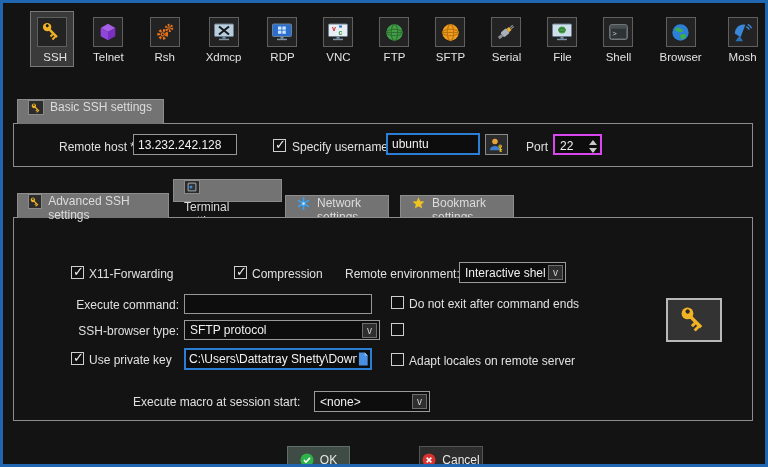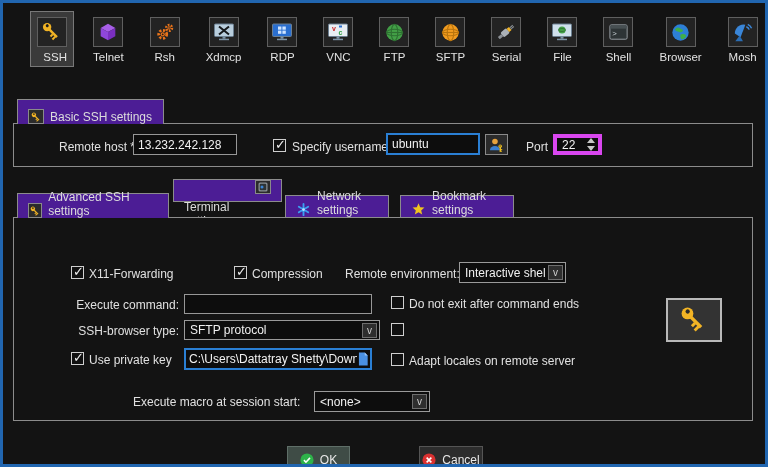--- a/index.html
+++ b/index.html
@@ -18,22 +18,22 @@
   .sess { display: flex; flex-direction: column; align-items: center; gap: 4px;
           padding: 5px 6px 3px 6px; border: 1px solid transparent; cursor: default; }
   .sess.selected { background: #3a3a3a; border-color: #787878; align-items: flex-end; }
   .icobox { width: 30px; height: 30px; border: 1px solid #5f5f5f; background: #232323;
             display: flex; align-items: center; justify-content: center; }
   .sess-label { font-size: 11.5px; color: #e2e2e2; white-space: nowrap; }
   
   .groupbox { position: absolute; border: 1px solid #8c8c8c; background: #131313; }
   #basic-group   { left: 10px; top: 120px; width: 740px; height: 44px; }
   #adv-group     { left: 10px; top: 214px; width: 740px; height: 204px; }
-  .tab { position: absolute; display: flex; align-items: flex-end; gap: 6px;
-         padding: 0 10px; border: 1px solid #8c8c8c; background: #4c1d95; }
+  .tab { position: absolute; display: flex; align-items: flex-start; gap: 6px;
+         padding: 0 10px; border: 1px solid #8c8c8c; background: #737373; }
   .tab.active { border-bottom: none; z-index: 3; }
   .minibox { width: 16px; height: 15px; border: 1px solid #8a8a8a; background: #2b2b2b;
              display: flex; align-items: center; justify-content: center; }
   #basic-tab { left: 14px; top: 96px; height: 25px; width: 147px; }
   #tab-advanced { left: 14px;  top: 190px; height: 25px; width: 152px; }
   #tab-terminal { left: 170px; top: 176px; height: 23px; width: 109px; flex-direction: column; }
   #tab-network  { left: 282px; top: 192px; height: 23px; width: 104px; }
   #tab-bookmark { left: 397px; top: 192px; height: 23px; width: 114px; }
   
   .flabel { position: absolute; white-space: nowrap; color: #e0e0e0; }
@@ -48,21 +48,21 @@
         background: #101010; }
   .cb.checked::after { content: "\2713"; position: absolute; left: 1px; top: -3px;
         color: #efefef; font-size: 13px; }
   .dropdown { position: absolute; height: 21px; border: 1px solid #9a9a9a; background: #0d0d0d;
         display: flex; align-items: center; padding: 0 2px 0 5px; }
   .dd-text { flex: 1; white-space: nowrap; overflow: hidden; color: #f0f0f0; }
   .dd-chev { width: 15px; height: 15px; margin-left: 3px; background: #2e2e2e;
         border: 1px solid #6e6e6e; color: #cfcfcf; font-size: 10px; line-height: 13px;
         text-align: center; }
   #port-spin { position: absolute; left: 550px; top: 131px; width: 49px; height: 21px;
-        border: 4px solid #d946ef; background: #0d0d0d; display: flex; align-items: flex-start; }
+        border: 2px solid #d946ef; background: #0d0d0d; display: flex; align-items: flex-end; }
   #port-value { flex: 1; padding-left: 5px; color: #f2f2f2; }
   .spin-btns { width: 14px; display: flex; flex-direction: column; align-items: center; gap: 3px; }
   .tri-up { width: 0; height: 0; border-left: 4px solid transparent; border-right: 4px solid transparent; border-bottom: 5px solid #c8c8c8; }
   .tri-down { width: 0; height: 0; border-left: 4px solid transparent; border-right: 4px solid transparent; border-top: 5px solid #c8c8c8; }
   #user-btn { position: absolute; left: 482px; top: 131px; width: 23px; height: 21px;
         border: 1px solid #8a8a8a; background: #2b2b2b; display: flex; align-items: center; justify-content: center; }
   #pk-wrap { position: absolute; left: 181px; top: 345px; width: 188px; height: 22px;
         border: 2px solid #2a7fd4; background: #0d0d0d; display: flex; align-items: center; }
   #pk-text { flex: 1; padding-left: 3px; white-space: nowrap; overflow: hidden; color: #f2f2f2; }
   #pk-doc { flex: 0 0 auto; margin-right: 1px; }

